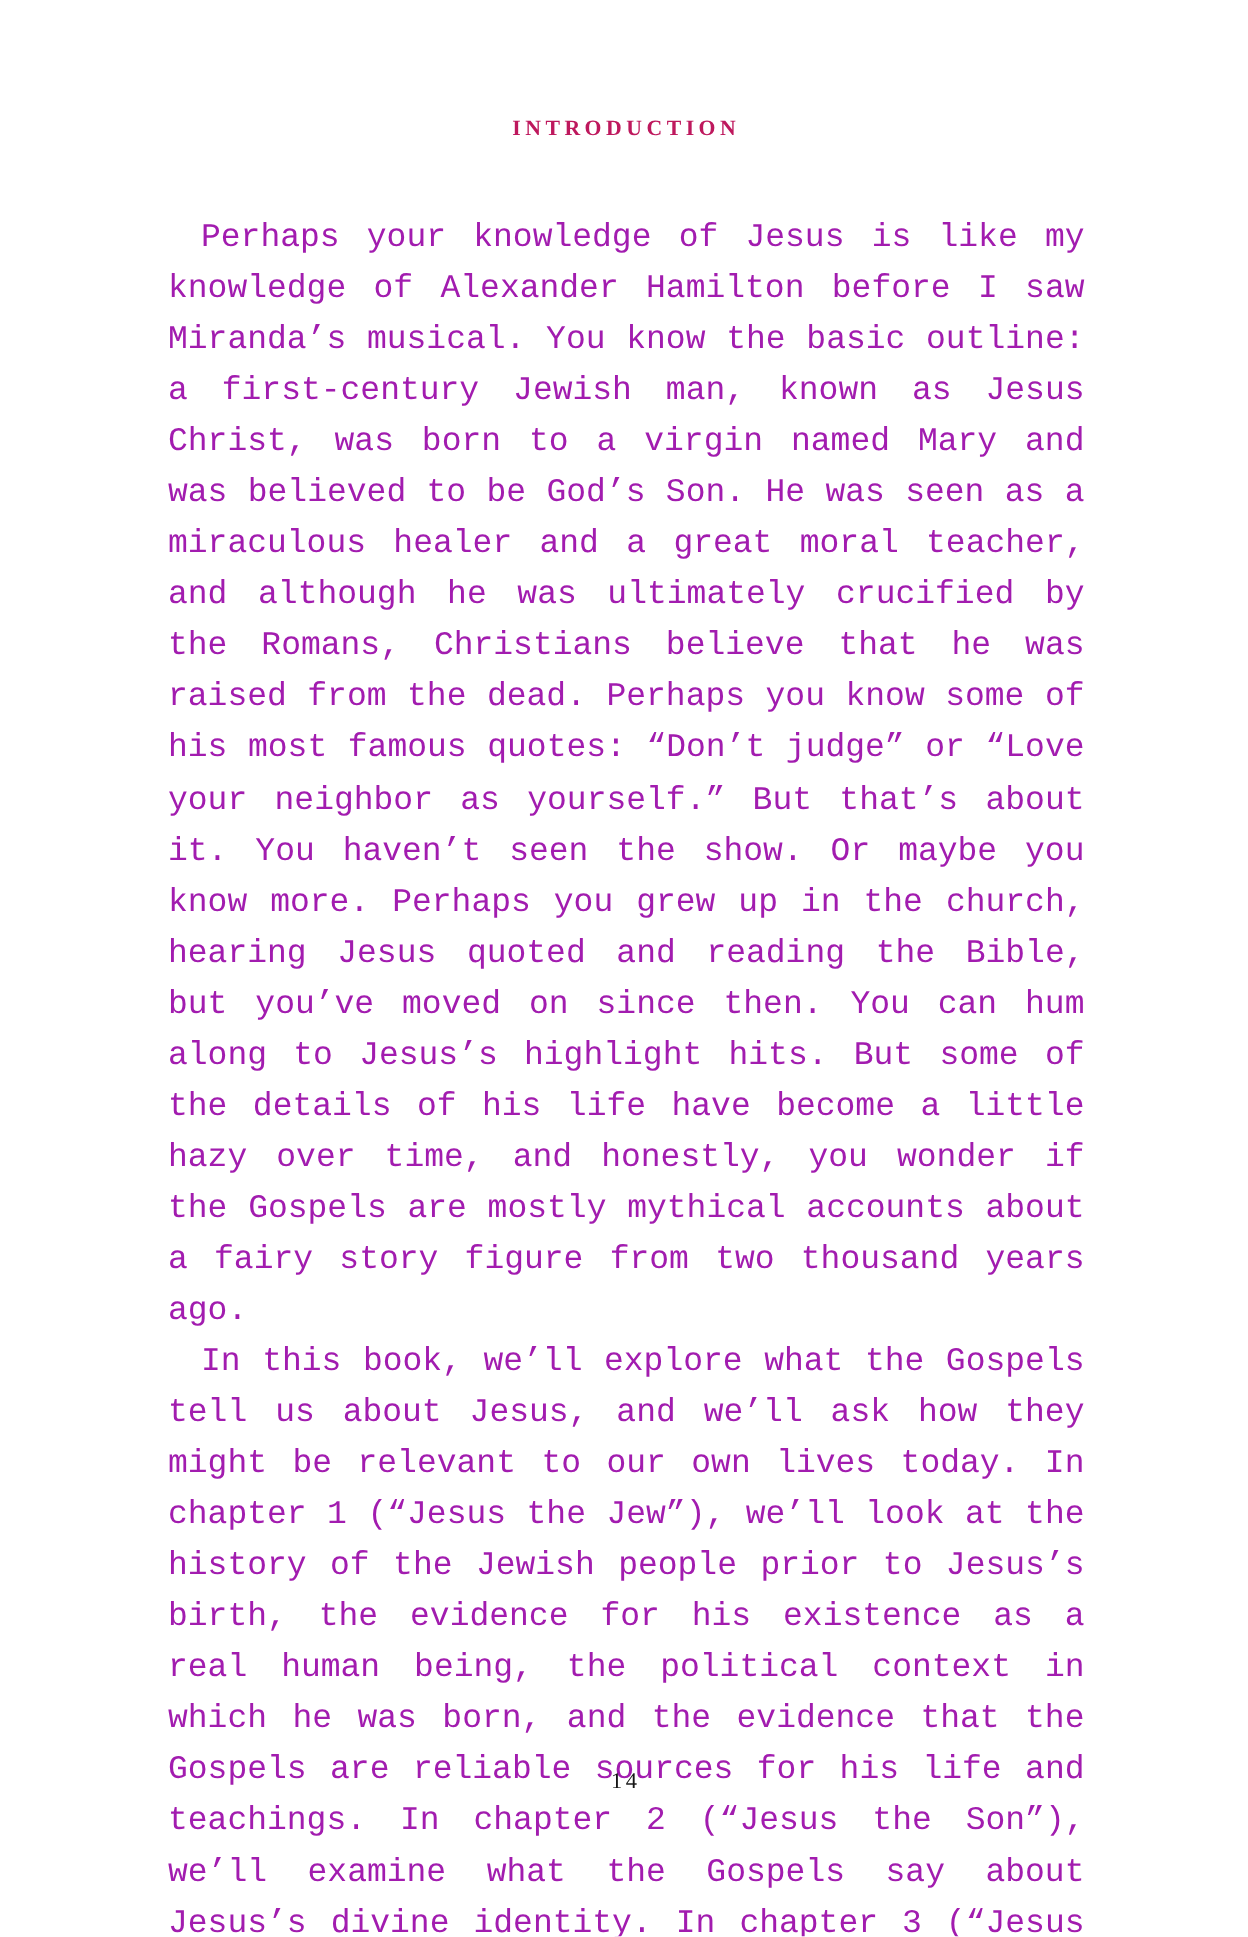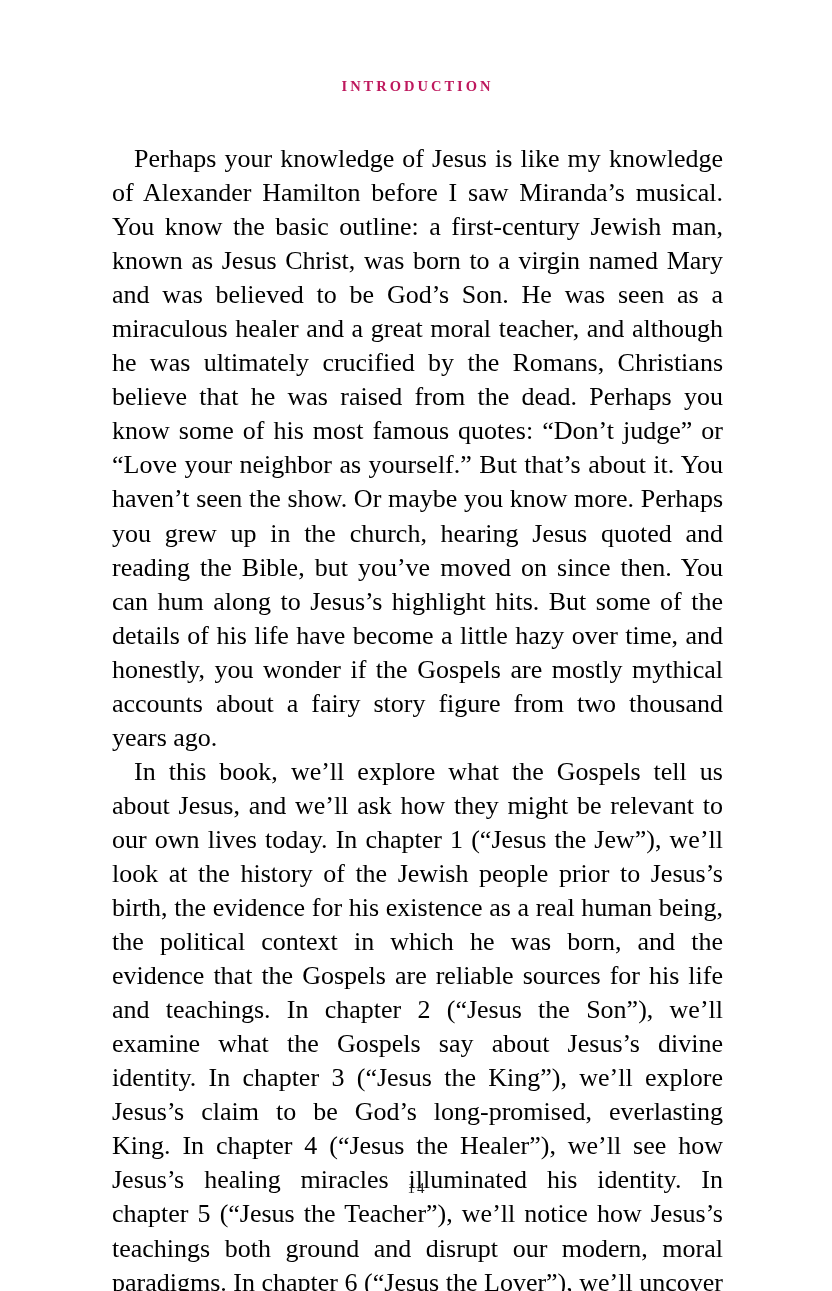--- a/index.html
+++ b/index.html
@@ -41,28 +41,29 @@
   .text-block {
     position: absolute;
     top: 142px;
     left: 112px;
     width: 611px;
   }
 
   .body-par {
     margin: 0;
     padding: 0;
-    font-size: 26px;
+    font-size: 22px;
     line-height: 34.05px;
     text-align: justify;
     text-justify: inter-word;
     text-indent: 22px;
     hyphens: none;
     word-spacing: -0.1px;
-    color: #000000;
+    color: #a21caf;
+    font-family: Liberation Mono, monospace;
   }
 
   .body-par + .body-par {
     margin-top: 0;
   }
 
   
   .folio {
     position: absolute;
     top: 1180px;

